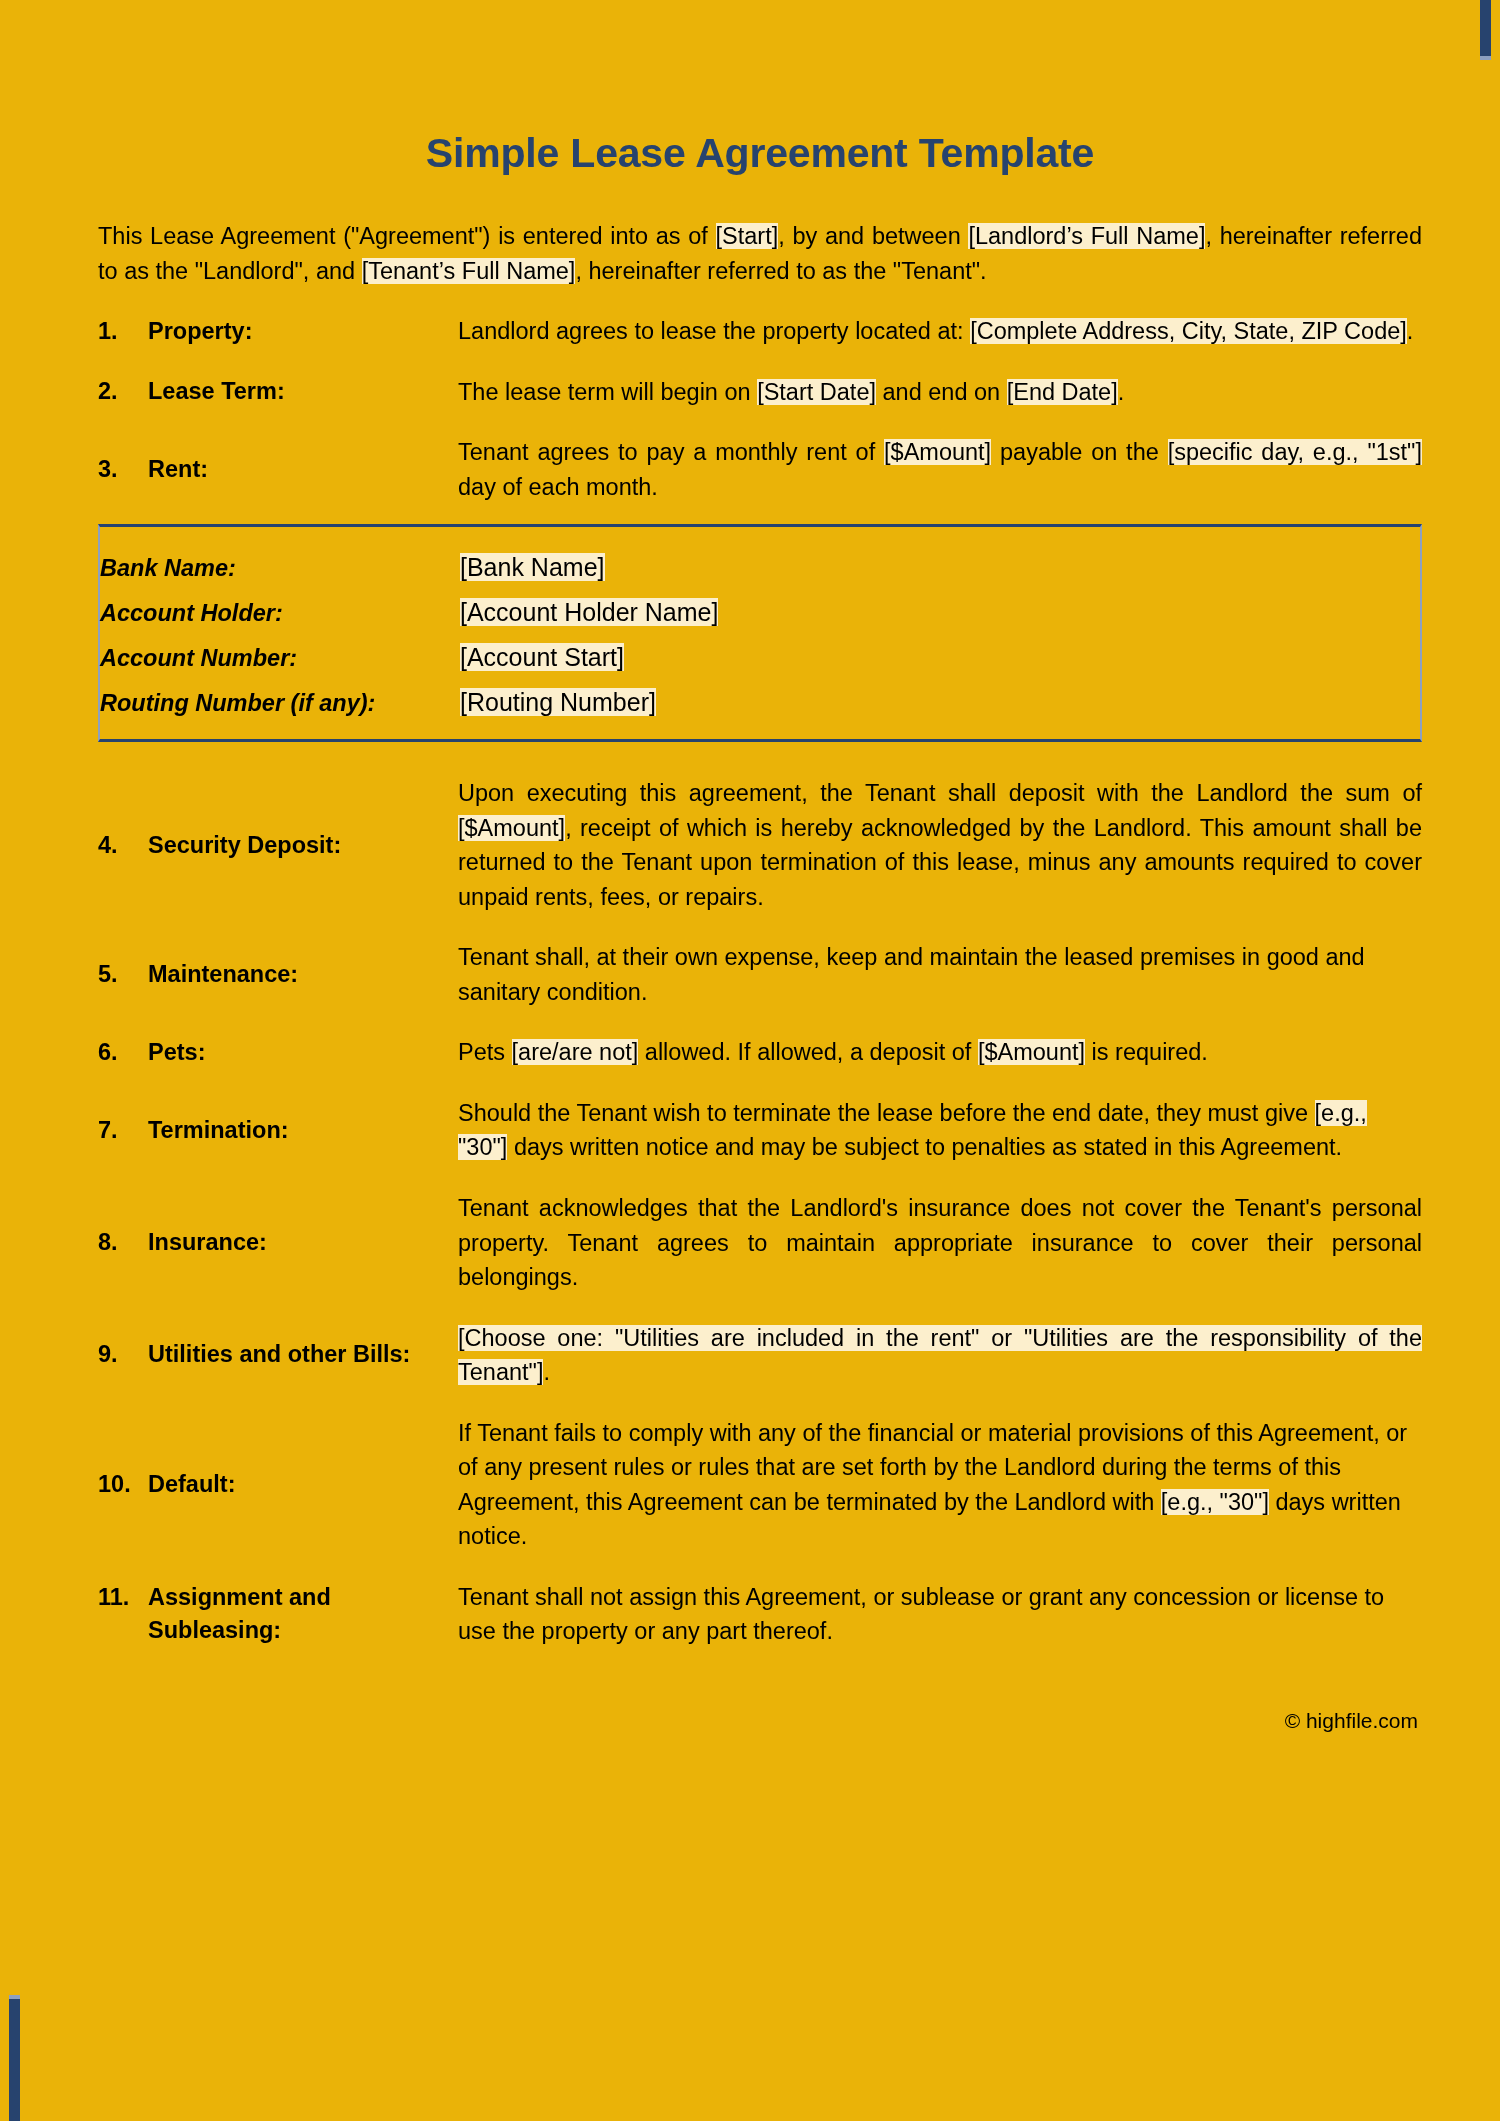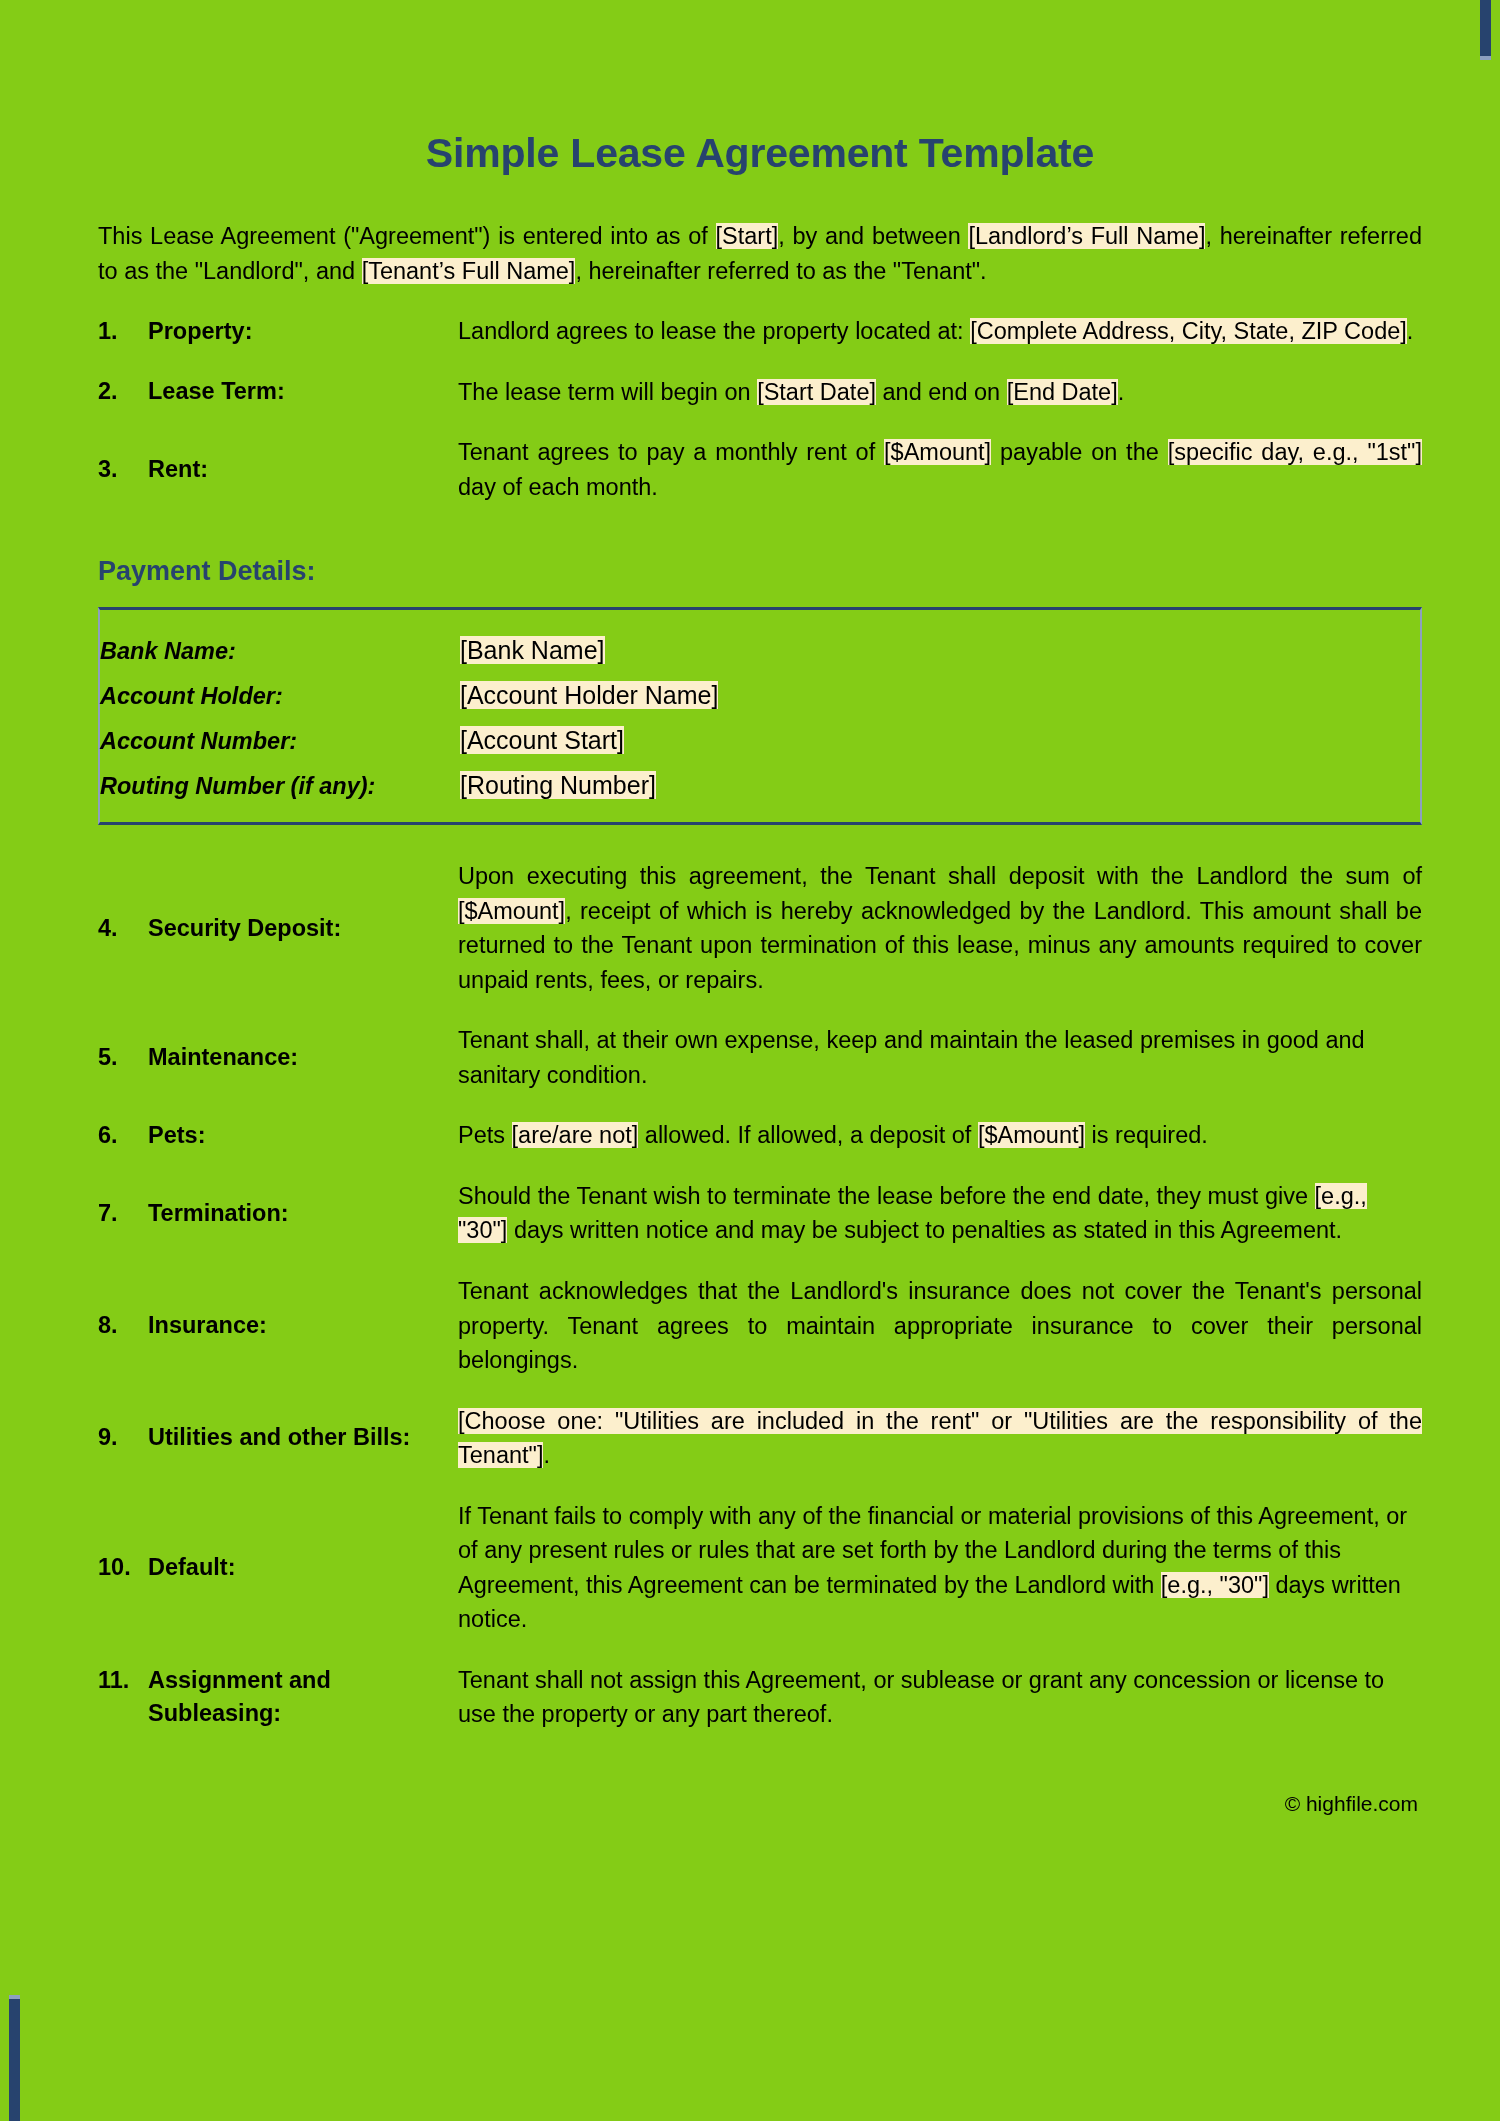--- a/index.html
+++ b/index.html
@@ -8,21 +8,21 @@
     background: #ffffff;
   }
   body {
     font-family: "Liberation Sans", sans-serif;
     color: #000000;
   }
   .page {
     position: relative;
     width: 1500px;
     height: 2121px;
-    background: #84cc16;
+    background: #eab308;
     overflow: hidden;
     box-sizing: border-box;
   }
 
   
   .corner-bar {
     position: absolute;
     width: 11px;
     background: #27436E;
   }
@@ -181,21 +181,20 @@
     </div>
 
     <div class="clause">
       <div class="clause-label">
         <span class="clause-num">3.</span>
         <span class="clause-name">Rent:</span>
       </div>
       <div class="clause-body"><span>Tenant agrees to pay a monthly rent of </span><span class="hl">[$Amount]</span><span> payable on the </span><span class="hl">[specific day, e.g., "1st"]</span><span> day of each month.</span></div>
     </div>
 
-    <h2 class="section-title">Payment Details:</h2>
 
     <div class="pay-table">
       <div class="pay-row">
         <div class="pay-key">Bank Name:</div>
         <div class="pay-val"><span class="hl">[Bank Name]</span></div>
       </div>
       <div class="pay-row">
         <div class="pay-key">Account Holder:</div>
         <div class="pay-val"><span class="hl">[Account Holder Name]</span></div>
       </div>

